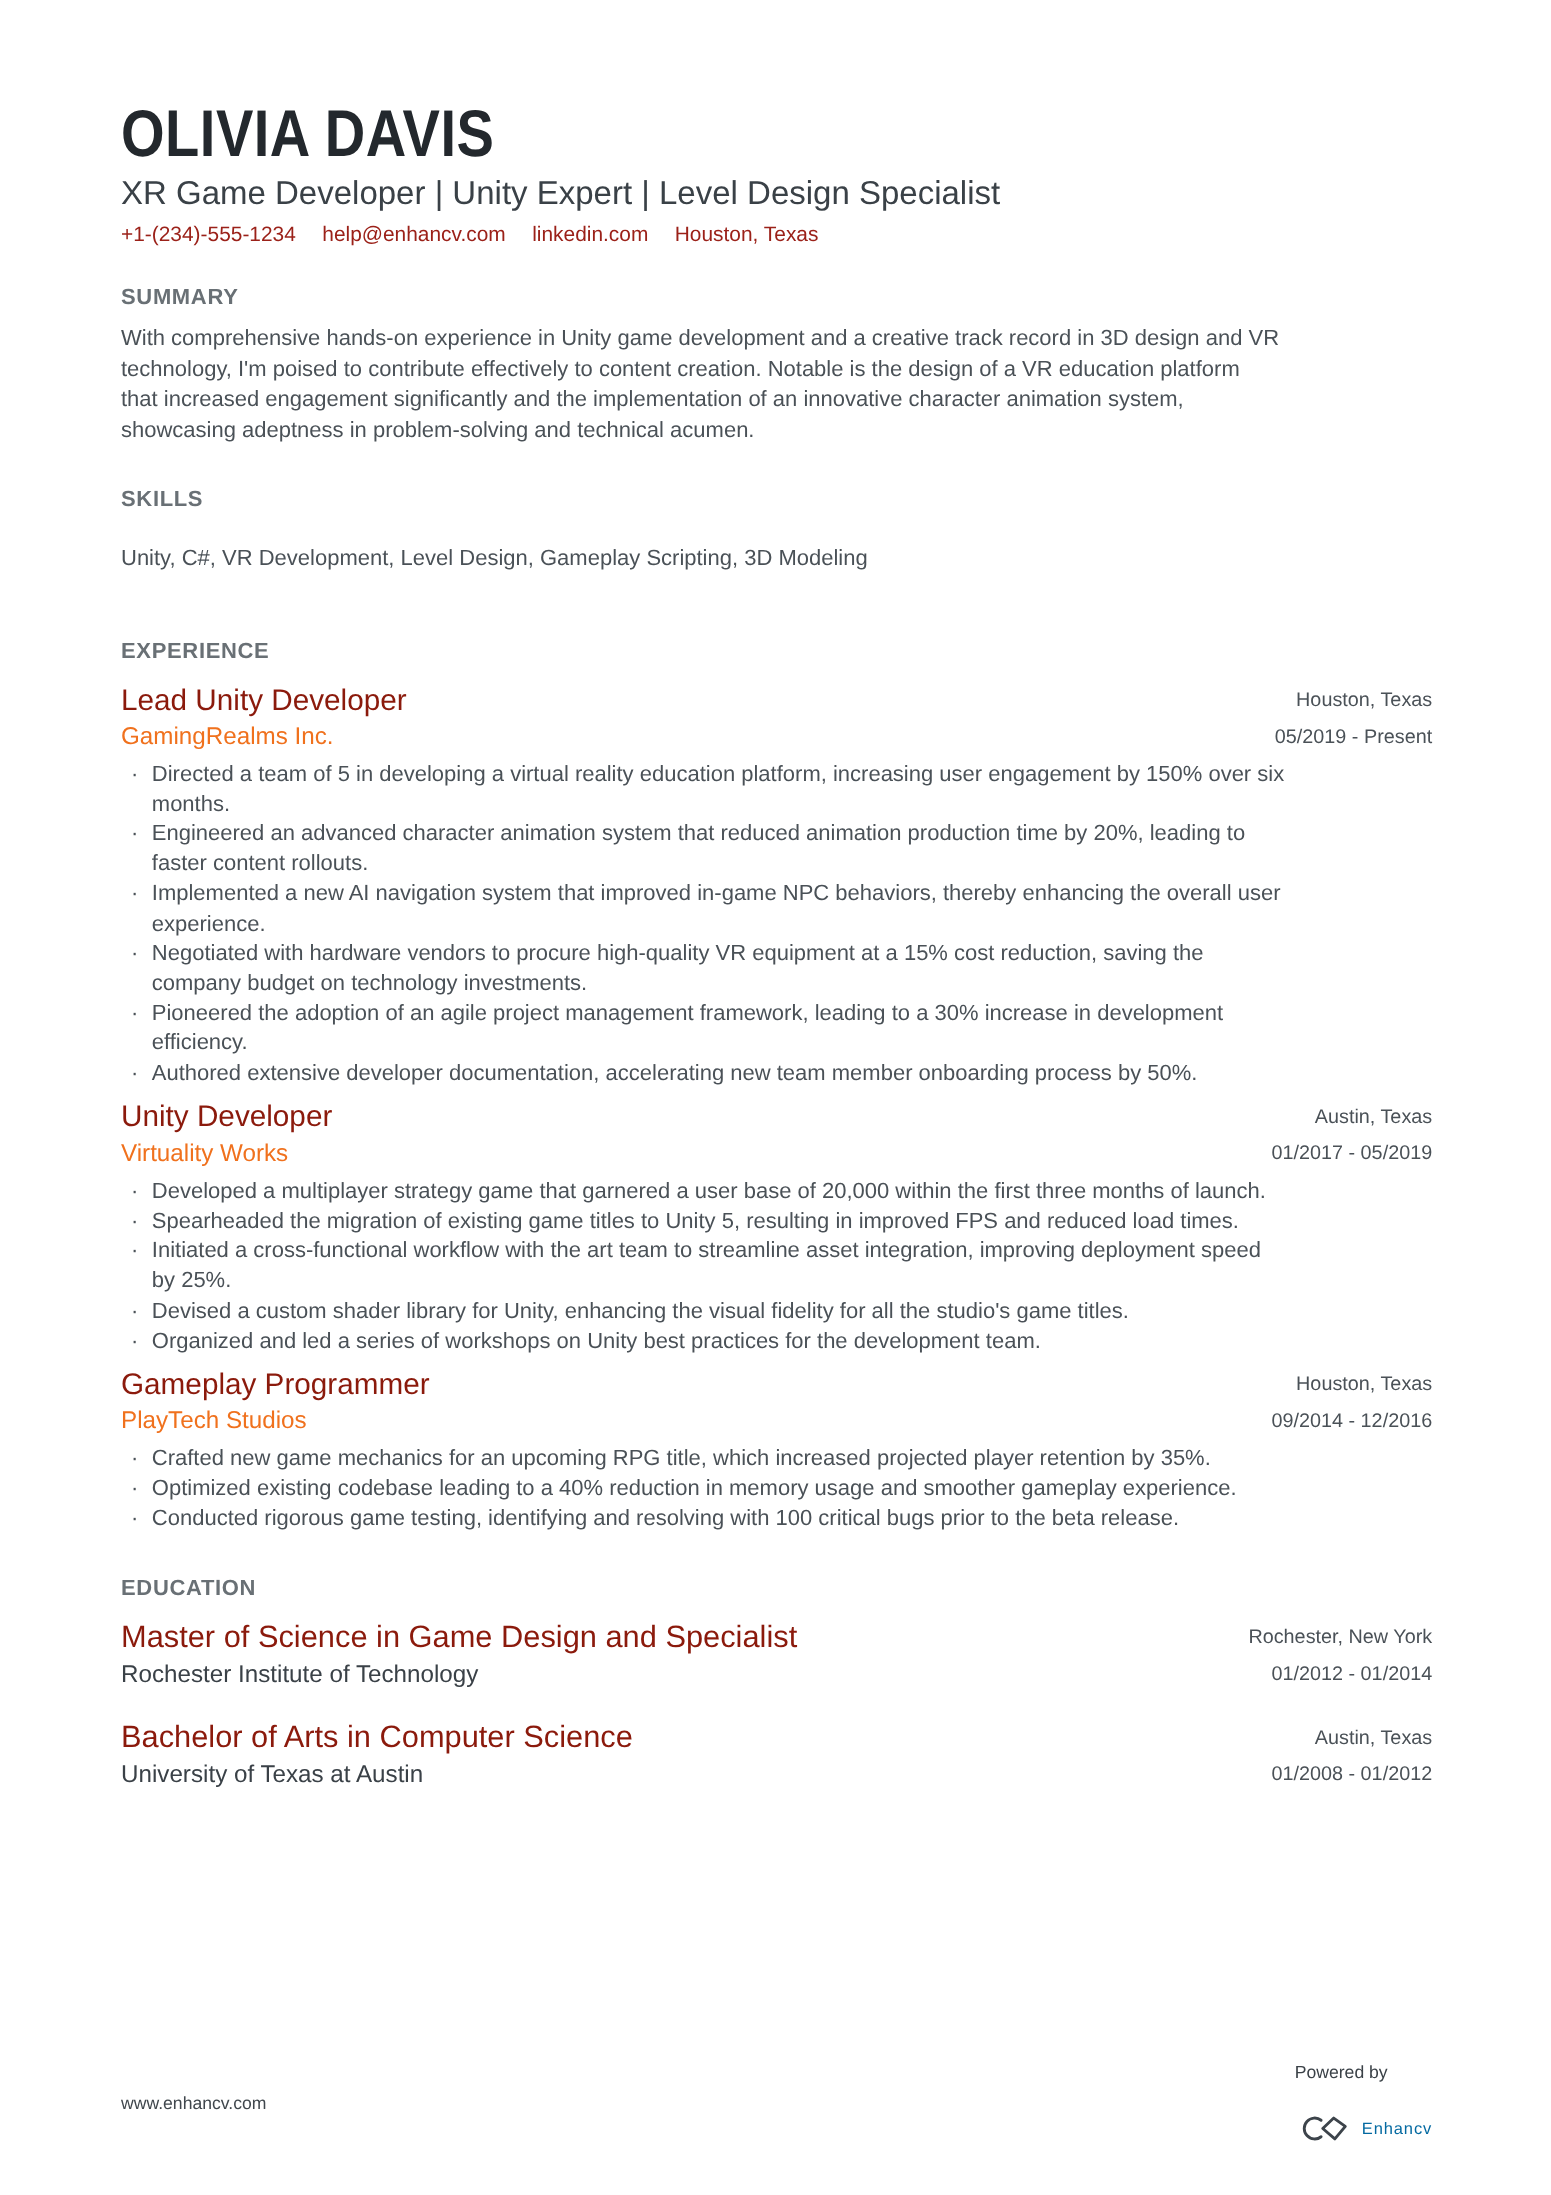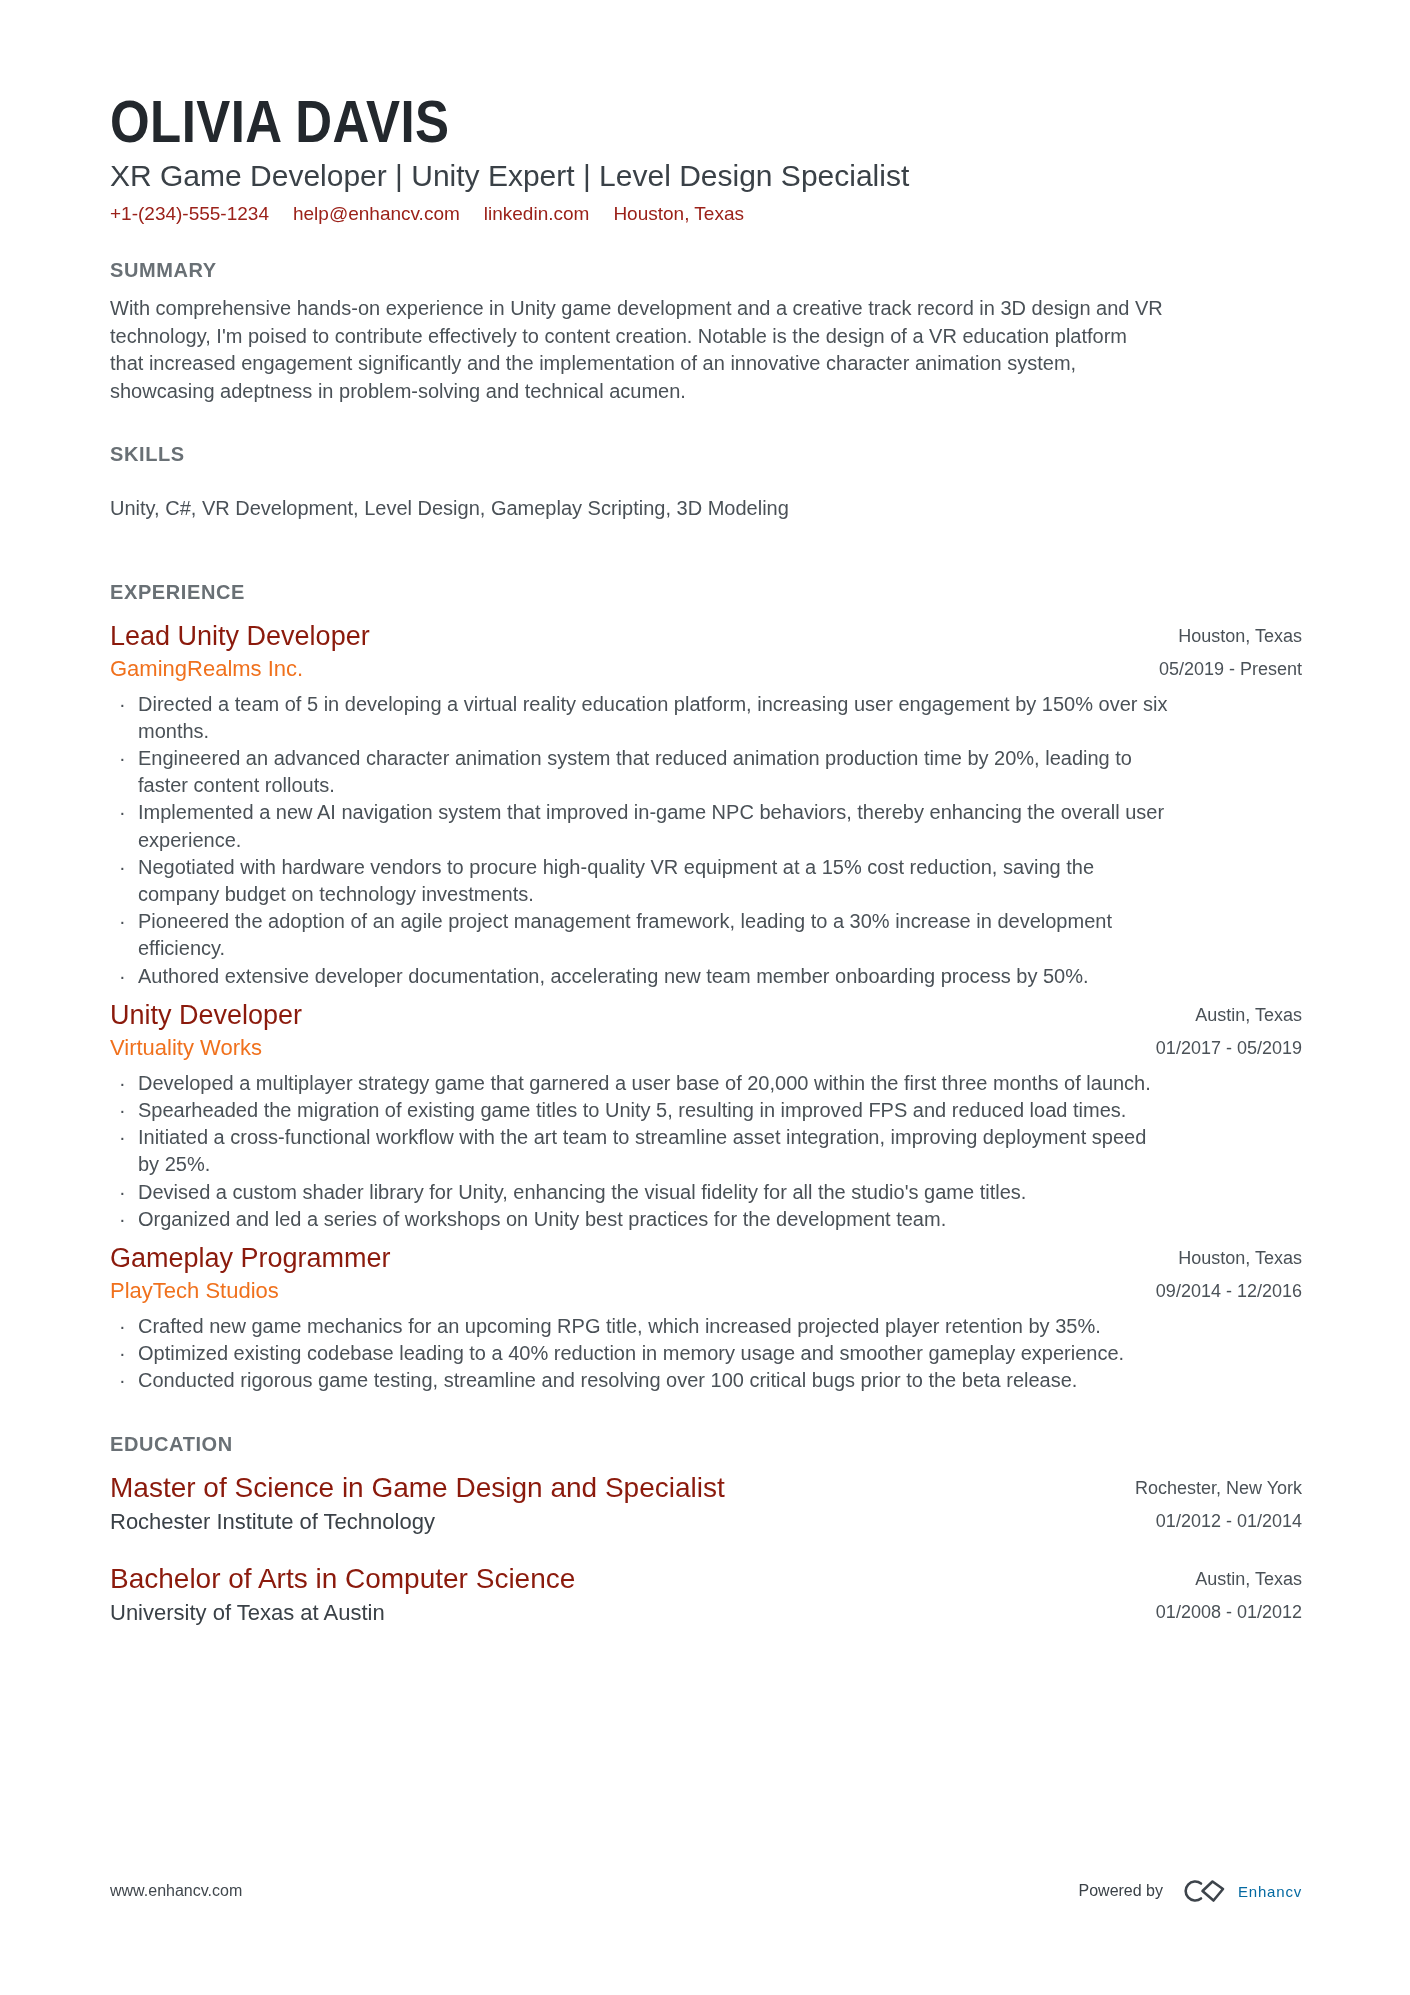--- a/index.html
+++ b/index.html
@@ -77,21 +77,21 @@
   .edu-entry { margin-top: 26px; }
   .edu-entry.first { margin-top: 14px; }
   .edu-degree { font-size: 28px; line-height: 34px; color: #8B1A0C; }
   .edu-school { font-size: 22px; line-height: 28px; color: #3A4147; margin-top: 3px; }
   
   .footer {
     position: absolute; left: 110px; right: 108px; top: 1876px;
     display: flex; justify-content: space-between; align-items: center;
   }
   .site-link { font-size: 16px; color: #40474D; text-decoration: none; }
-  .powered { display: flex; align-items: center; gap: 14px; }
+  .powered { display: flex; align-items: flex-start; gap: 26px; flex-direction: column; }
   .powered-label { font-size: 16px; color: #3A4147; }
   .brand { display: flex; align-items: center; gap: 9px; cursor: pointer; }
   .brand-name { font-size: 15px; color: #0369a1; letter-spacing: 0.8px; }
   .logo-svg { display: block; }
 </style>
 </head>
 <body>
 
 <div class="page">
 
@@ -170,21 +170,21 @@
         <div class="entry-company">PlayTech Studios</div>
       </div>
       <div class="entry-meta">
         <div class="meta-location">Houston, Texas</div>
         <div class="meta-dates">09/2014 - 12/2016</div>
       </div>
     </div>
     <ul class="bullets">
       <li>Crafted new game mechanics for an upcoming RPG title, which increased projected player retention by 35%.</li>
       <li>Optimized existing codebase leading to a 40% reduction in memory usage and smoother gameplay experience.</li>
-      <li>Conducted rigorous game testing, streamline and resolving over 100 critical bugs prior to the beta release.</li>
+      <li>Conducted rigorous game testing, identifying and resolving with 100 critical bugs prior to the beta release.</li>
     </ul>
   </div>
 
   <div class="section-heading h-education">EDUCATION</div>
 
   <div class="edu-entry first">
     <div class="entry-head">
       <div>
         <div class="edu-degree">Master of Science in Game Design and Specialist</div>
         <div class="edu-school">Rochester Institute of Technology</div>

